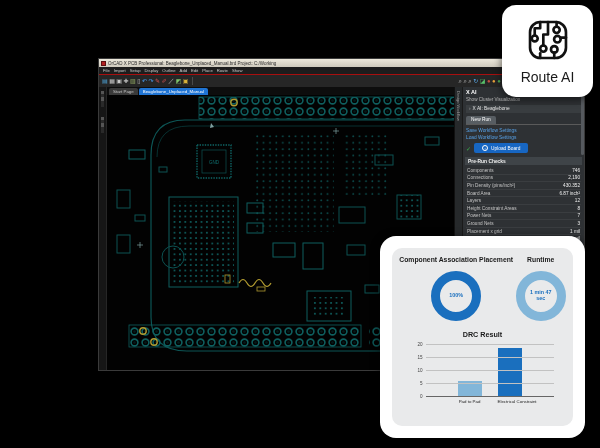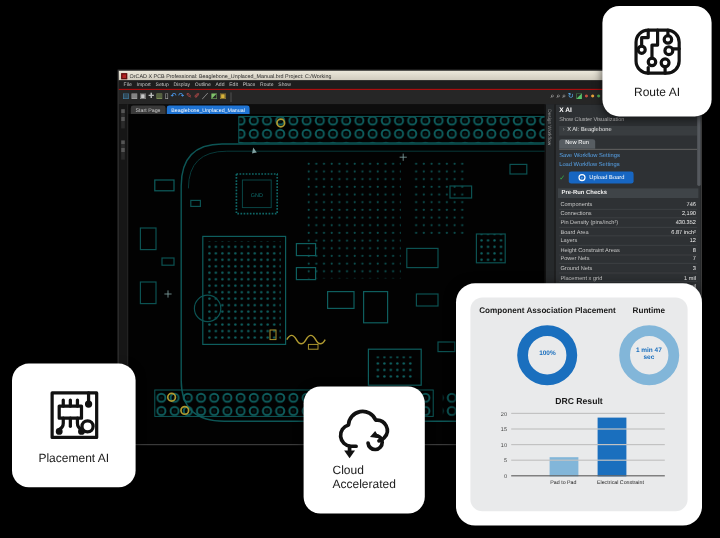--- a/index.html
+++ b/index.html
@@ -52,21 +52,21 @@
   .status-box { background:#3a3e42; border:0.5px solid #55595d; padding:2px 3px; margin:3px 0; font-size:4.6px; color:#dedede; line-height:1.5; }
   .opt-row { display:flex; align-items:center; gap:3px; font-size:4.8px; margin:2px 0; }
   .radio { width:5px; height:5px; border-radius:50%; border:1px solid #9a9a9a; flex:0 0 auto; position:relative; }
   .radio.sel { border-color:#2f80d8; background:#2f80d8; box-shadow:inset 0 0 0 1px #2e3134; }
   .cbx-row { display:flex; align-items:center; gap:3px; font-size:4.6px; color:#8f8f8f; margin:1px 0 2px 9px; }
   .cbx { width:4.5px; height:4.5px; border:0.8px solid #6a6a6a; background:#2a2d30; }
   .xai-scroll { position:absolute; right:0; top:8px; width:3px; height:60px; background:#55595e; border-radius:2px; }
 
   
   .card { position:absolute; background:#fff; border-radius:14px; display:flex; flex-direction:column; align-items:center; justify-content:center; box-shadow:0 2px 8px rgba(0,0,0,.6); }
-  .card .lbl { font-size:10px; color:#1a1a1a; line-height:1.25; margin-top:4px; }
+  .card .lbl { font-size:14px; color:#1a1a1a; text-align:center; line-height:1.25; margin-top:4px; }
   .card svg { display:block; }
 
   
   .stats-card { position:absolute; left:380px; top:236px; width:205px; height:202px; background:#fff; border-radius:16px; padding:12px; box-shadow:0 2px 10px rgba(0,0,0,.6); }
   .stats-inner { width:100%; height:100%; background:#e9eaeb; border-radius:10px; padding:8px 6px 4px 6px; display:flex; flex-direction:column; }
   .donut-row { display:flex; justify-content:space-around; align-items:flex-start; }
   .donut-col { display:flex; flex-direction:column; align-items:center; }
   .donut-col h4 { font-size:6.8px; color:#1a1a1a; margin-bottom:8px; white-space:nowrap; }
   .donut { width:50px; height:50px; border-radius:50%; border:9px solid #1a6fbe; background:#e9eaeb; display:flex; align-items:center; justify-content:center; }
   .donut .ctr { font-size:5.4px; font-weight:bold; color:#1a6fbe; text-align:center; line-height:1.1; }
@@ -338,54 +338,21 @@
         <path d="M55,29 h-7"></path>
           <circle cx="44" cy="31" r="4.2"></circle>
         <path d="M22,55 v-6"></path>
         <path d="M40,55 v-7"></path>
           <circle cx="40" cy="44" r="4.2"></circle>
       </g>
     </svg>
     <div class="lbl">Route AI</div>
   </div>
 
-  <div class="card" style="left:10px; top:303px; width:103px; height:103px;">
-    <svg width="54" height="54" viewBox="0 0 64 64">
-      <g fill="none" stroke="#111" stroke-width="3.2" stroke-linecap="round" stroke-linejoin="round">
-        <rect x="10" y="10" width="44" height="44"></rect>
-        <rect x="17" y="23" width="22" height="12"></rect>
-        <path d="M21,17 v6 M28,17 v6 M35,17 v6"></path>
-        <path d="M21,35 v5 q0,4 -4,6"></path>
-        <path d="M35,35 v5 q0,4 4,6"></path>
-        <path d="M28,35 v8"></path>
-        <path d="M46,10 v8"></path>
-        <circle cx="46" cy="21" r="2" fill="#111"></circle>
-        <circle cx="45" cy="43" r="5.5"></circle>
-        <circle cx="17" cy="48" r="1.8" fill="#111"></circle>
-        <circle cx="39" cy="48" r="1.8" fill="#111"></circle>
-      </g>
-    </svg>
-    <div class="lbl">Placement AI</div>
-  </div>
-
-  <div class="card" style="left:253px; top:322px; width:101px; height:106px;">
-    <svg width="58" height="44" viewBox="0 0 64 48">
-      <g fill="none" stroke="#111" stroke-width="3.4" stroke-linecap="round" stroke-linejoin="round">
-        <path d="M24,36 h-5 a10,10 0 0 1 -2,-19.6 A13,13 0 0 1 42,12 a9.5,9.5 0 0 1 8,16 q-2,2.5 -5,3"></path>
-        <path d="M35,33 a6.5,6.5 0 1 0 6.5,-7"></path>
-        <path d="M18,36 v6"></path>
-      </g>
-      <polygon points="41,22 37,28 46,28" fill="#111" transform="rotate(8 41 26)"></polygon>
-      <polygon points="18,47 13,40 23,40" fill="#111"></polygon>
-    </svg>
-    <div class="lbl">
-      <div>Cloud</div>
-      <div>Accelerated</div>
-    </div>
-  </div>
+
 
   <div class="stats-card">
     <div class="stats-inner">
       <div class="donut-row">
         <div class="donut-col">
           <h4>Component Association Placement</h4>
           <div class="donut" style="border-color: rgb(26, 111, 190);">
             <span class="ctr" style="color: rgb(26, 111, 190);">100%</span>
           </div>
         </div>

